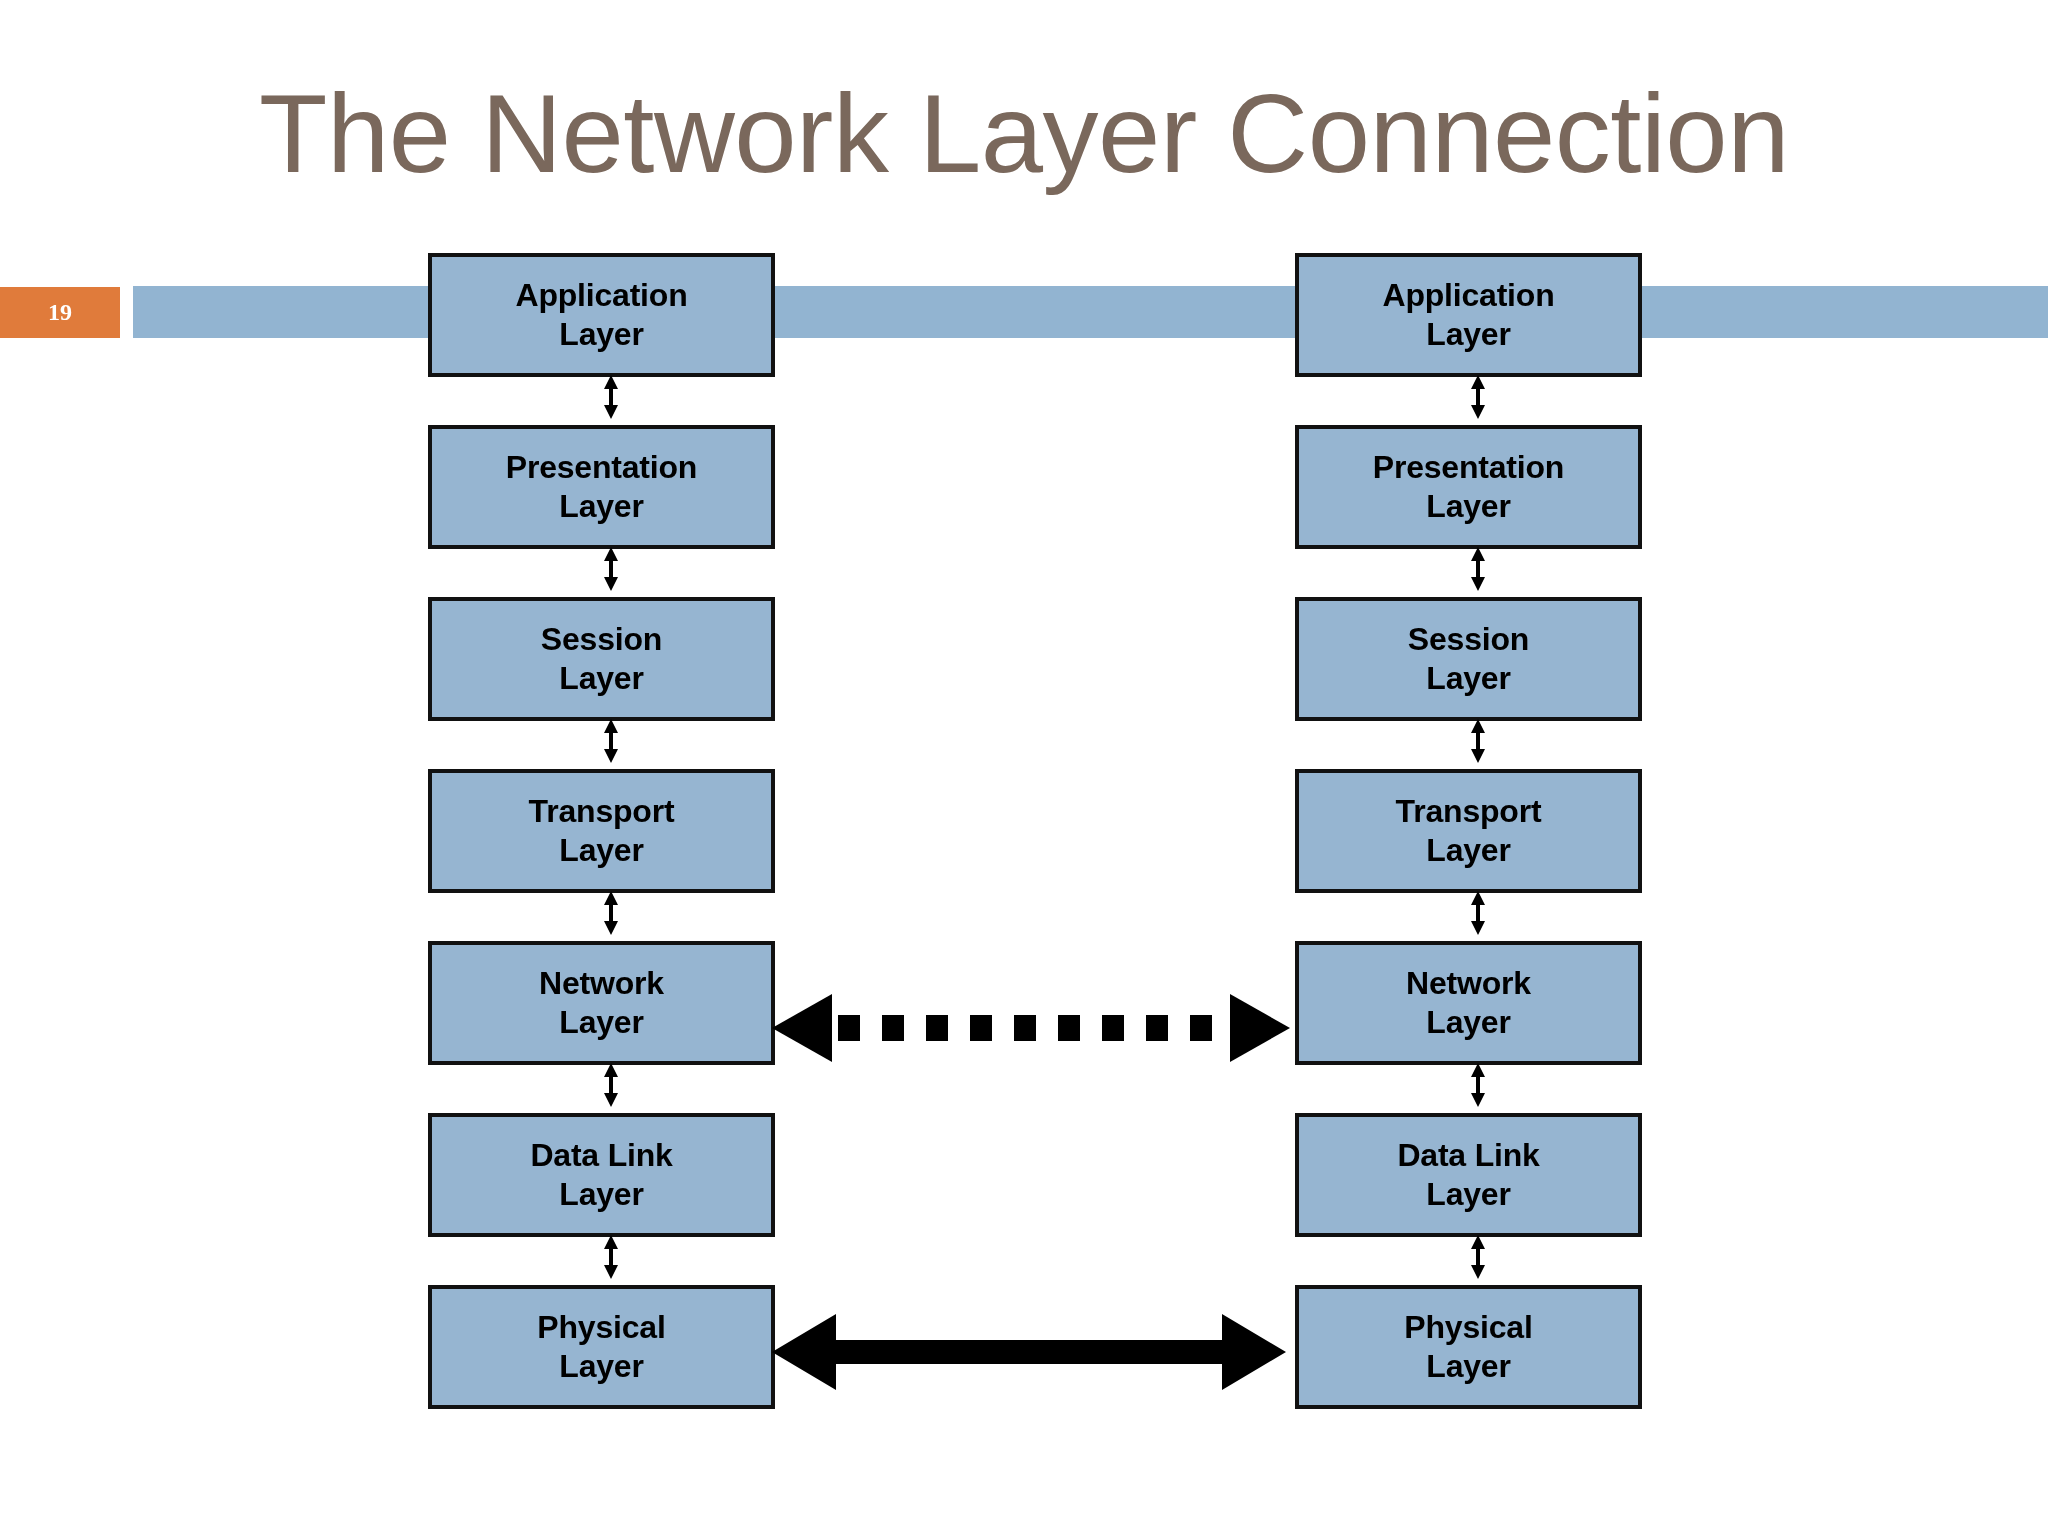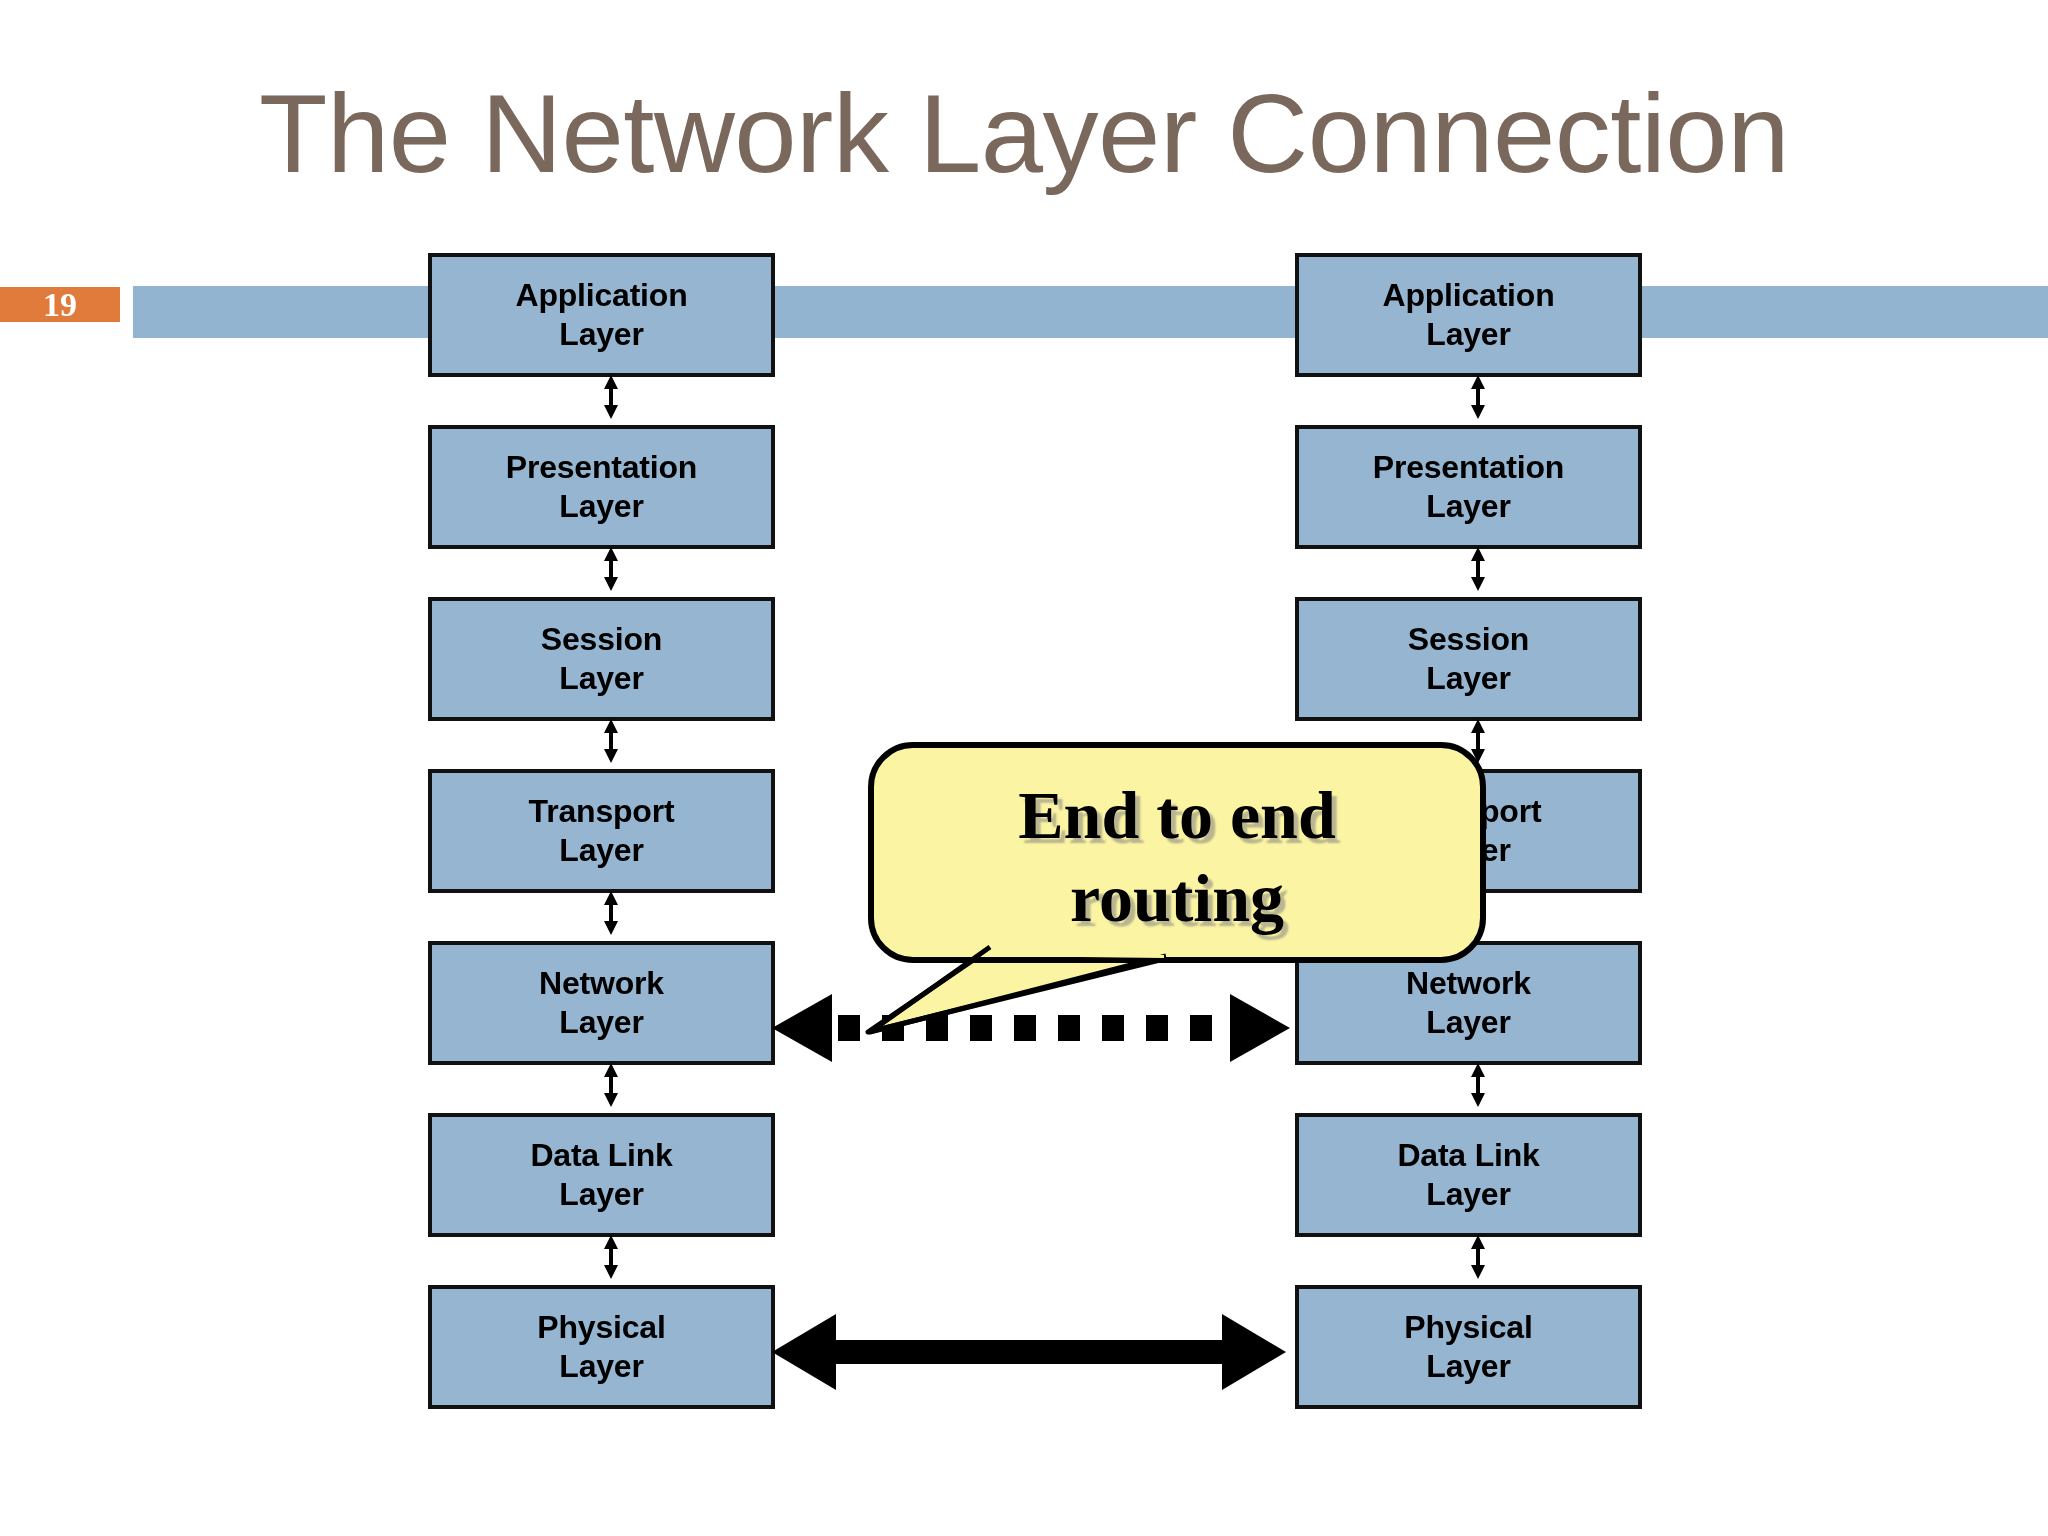--- a/index.html
+++ b/index.html
@@ -33,26 +33,26 @@
     letter-spacing: -0.5px;
     white-space: nowrap;
   }
 
   
   #page-badge {
     position: absolute;
     left: 0;
     top: 287px;
     width: 120px;
-    height: 35px;
+    height: 51px;
     background: #e07b3b;
     color: #ffffff;
     font-family: "Liberation Serif", serif;
     font-weight: bold;
-    font-size: 34px;
+    font-size: 24px;
     display: flex;
     align-items: center;
     justify-content: center;
     text-align: center;
   }
   #header-band {
     position: absolute;
     left: 133px;
     top: 286px;
     width: 1915px;
@@ -322,28 +322,14 @@
       <line x1="68" y1="40" x2="456" y2="40" stroke="#000" stroke-width="26" stroke-dasharray="22 22" stroke-linecap="butt"></line>
     </svg>
   </div>
 
   <div id="solid-arrow" class="harrow">
     <svg width="518" height="84" viewBox="0 0 518 84">
       <path d="M2 42 L66 4 L66 30 L452 30 L452 4 L516 42 L452 80 L452 54 L66 54 L66 80 Z" fill="#000"></path>
     </svg>
   </div>
 
-  <div id="callout">
-    <svg width="618" height="292" viewBox="0 0 618 292">
-
-      <path d="M120 208 L0 290 L300 216 Z" fill="#fbf4a2" stroke="#000" stroke-width="5" stroke-linejoin="round"></path>
-      <rect x="3" y="3" width="612" height="215" rx="42" ry="42" fill="#fbf4a2" stroke="#000" stroke-width="6"></rect>
-
-      <path d="M122 205 L2 290 L298 214" fill="none" stroke="#000" stroke-width="5" stroke-linejoin="round"></path>
-      <path d="M124 206 L296 213 L296 216 L124 214 Z" fill="#fbf4a2"></path>
-    </svg>
-    <div id="callout-text">
-      <span class="lbl">End to end</span><br>
-      <span class="lbl">routing</span>
-    </div>
-  </div>
 
 </div>
 
 </body></html>

